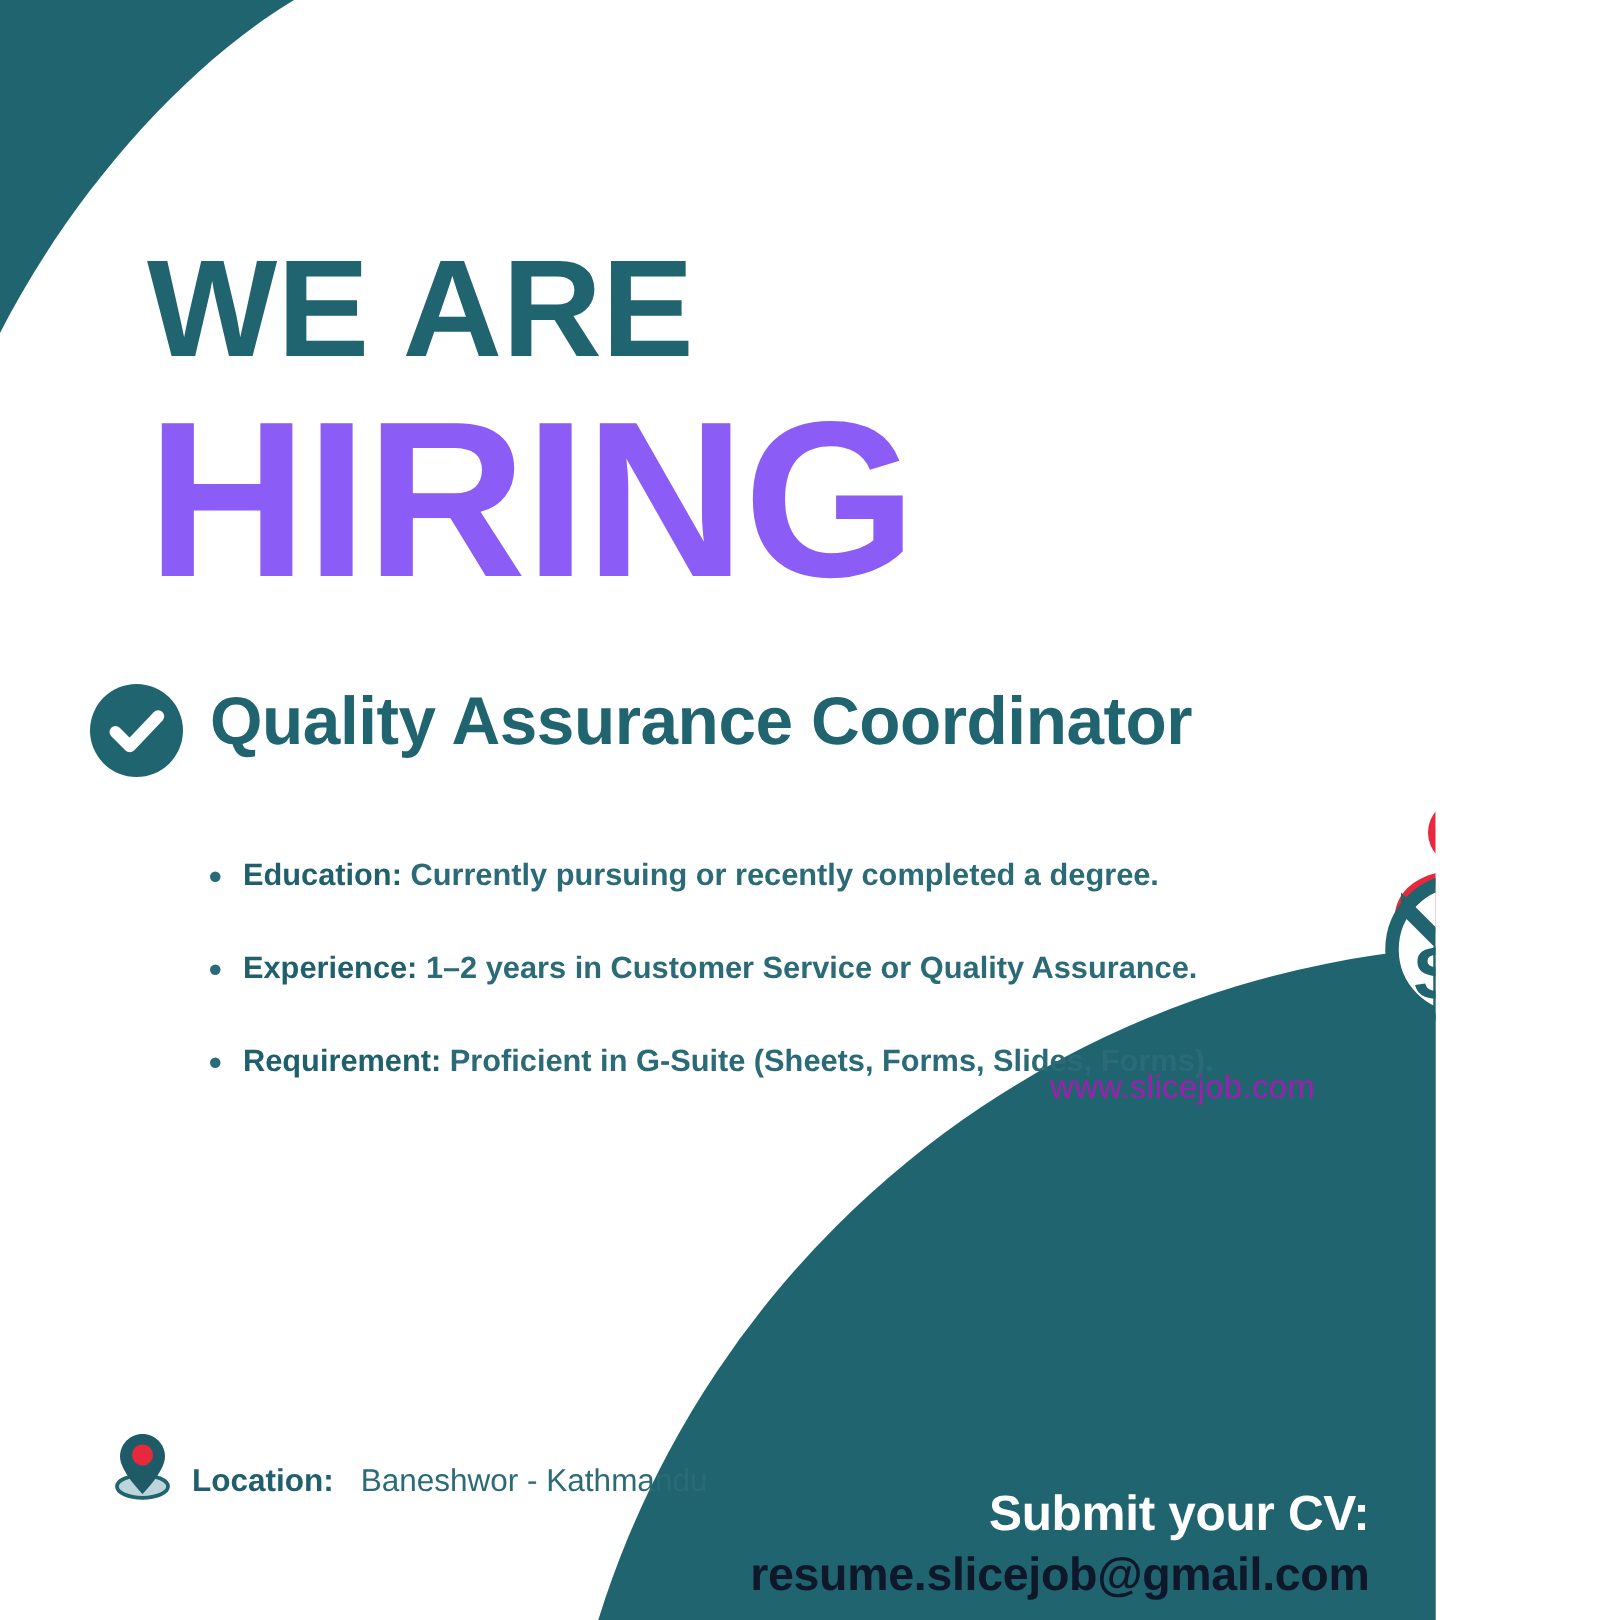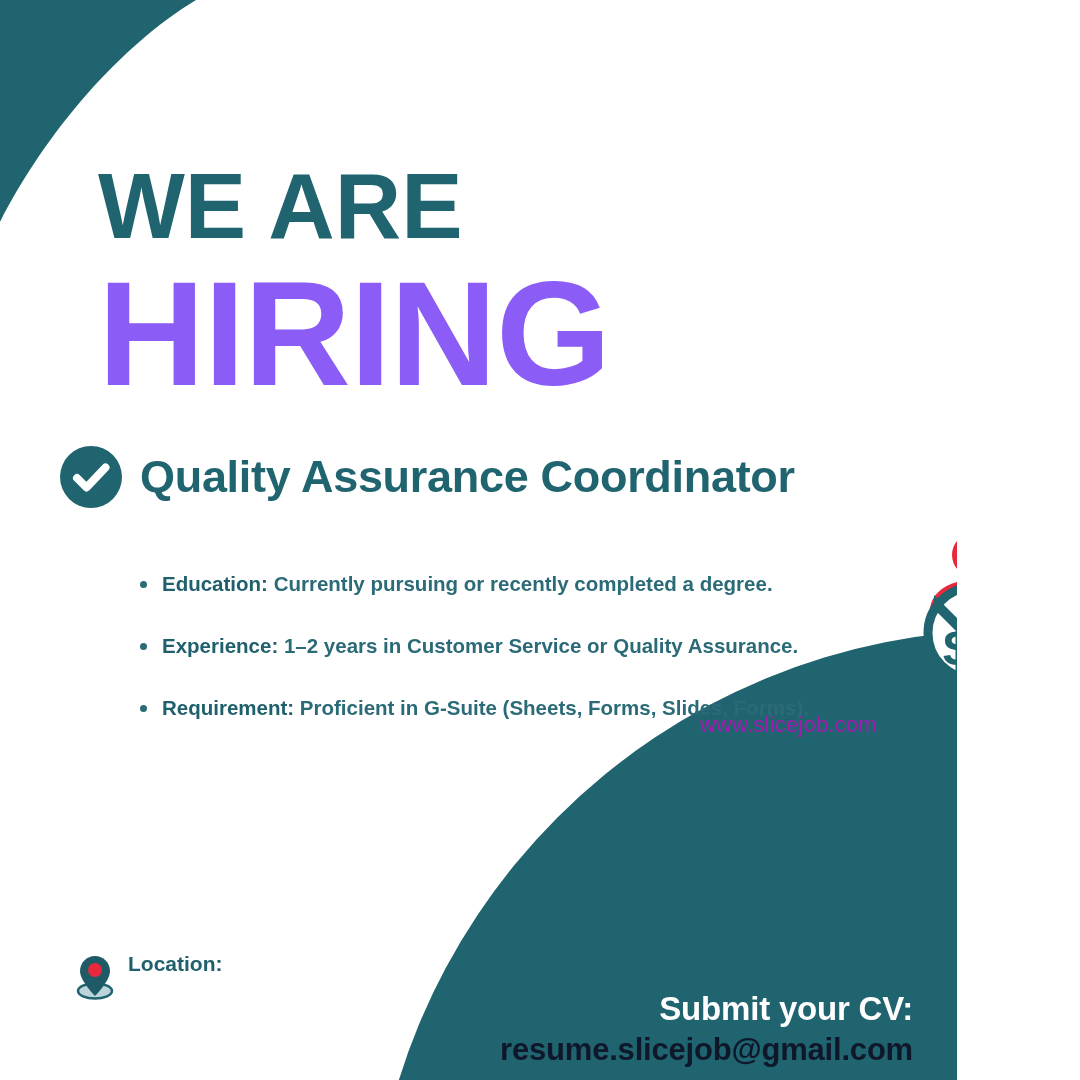--- a/index.html
+++ b/index.html
@@ -52,23 +52,22 @@
     letter-spacing: -1px;
     color: #8b5cf6;
     margin: 0;
     padding-top: 12px;
   }
 
   
   .title-row {
     position: absolute;
     left: 60px;
-    top: 446px;
+    top: 456px;
     display: flex;
-    align-items: center;
     gap: 18px;
   }
   .check-badge {
     width: 62px;
     height: 62px;
     flex: 0 0 62px;
     display: block;
   }
   .job-title {
     font-family: "Liberation Sans", sans-serif;
@@ -136,21 +135,21 @@
     color: #a21caf;
     letter-spacing: 0.2px;
   }
 
   
   .location-row {
     position: absolute;
     left: 72px;
     top: 952px;
     display: flex;
-    align-items: flex-start;
+    align-items: flex-end;
     gap: 10px;
   }
   .pin-icon {
     width: 46px;
     height: 48px;
     flex: 0 0 46px;
     display: block;
   }
   .location-label {
     font-weight: 700;
@@ -250,20 +249,21 @@
 
   <div class="site-url">www.slicejob.com</div>
 
   <div class="location-row">
     <svg class="pin-icon" viewBox="0 0 46 48">
       <ellipse cx="23" cy="39" rx="17" ry="7.5" fill="#bcd4da" stroke="#20646f" stroke-width="2.5"></ellipse>
       <path d="M23 4 C14.7 4 8 10.7 8 19 C8 29 23 44 23 44 C23 44 38 29 38 19 C38 10.7 31.3 4 23 4 Z" fill="#1f5b66"></path>
       <circle cx="23" cy="18" r="7" fill="#e8283c"></circle>
     </svg>
     <span class="location-label">Location:</span>
+    <span class="location-value">Baneshwor - Kathmandu</span>
   </div>
 
   <div class="cv-block">
     <div class="cv-title">Submit your CV:</div>
     <div class="cv-email">resume.slicejob@gmail.com</div>
   </div>
 
 </div>
 
 </body></html>

